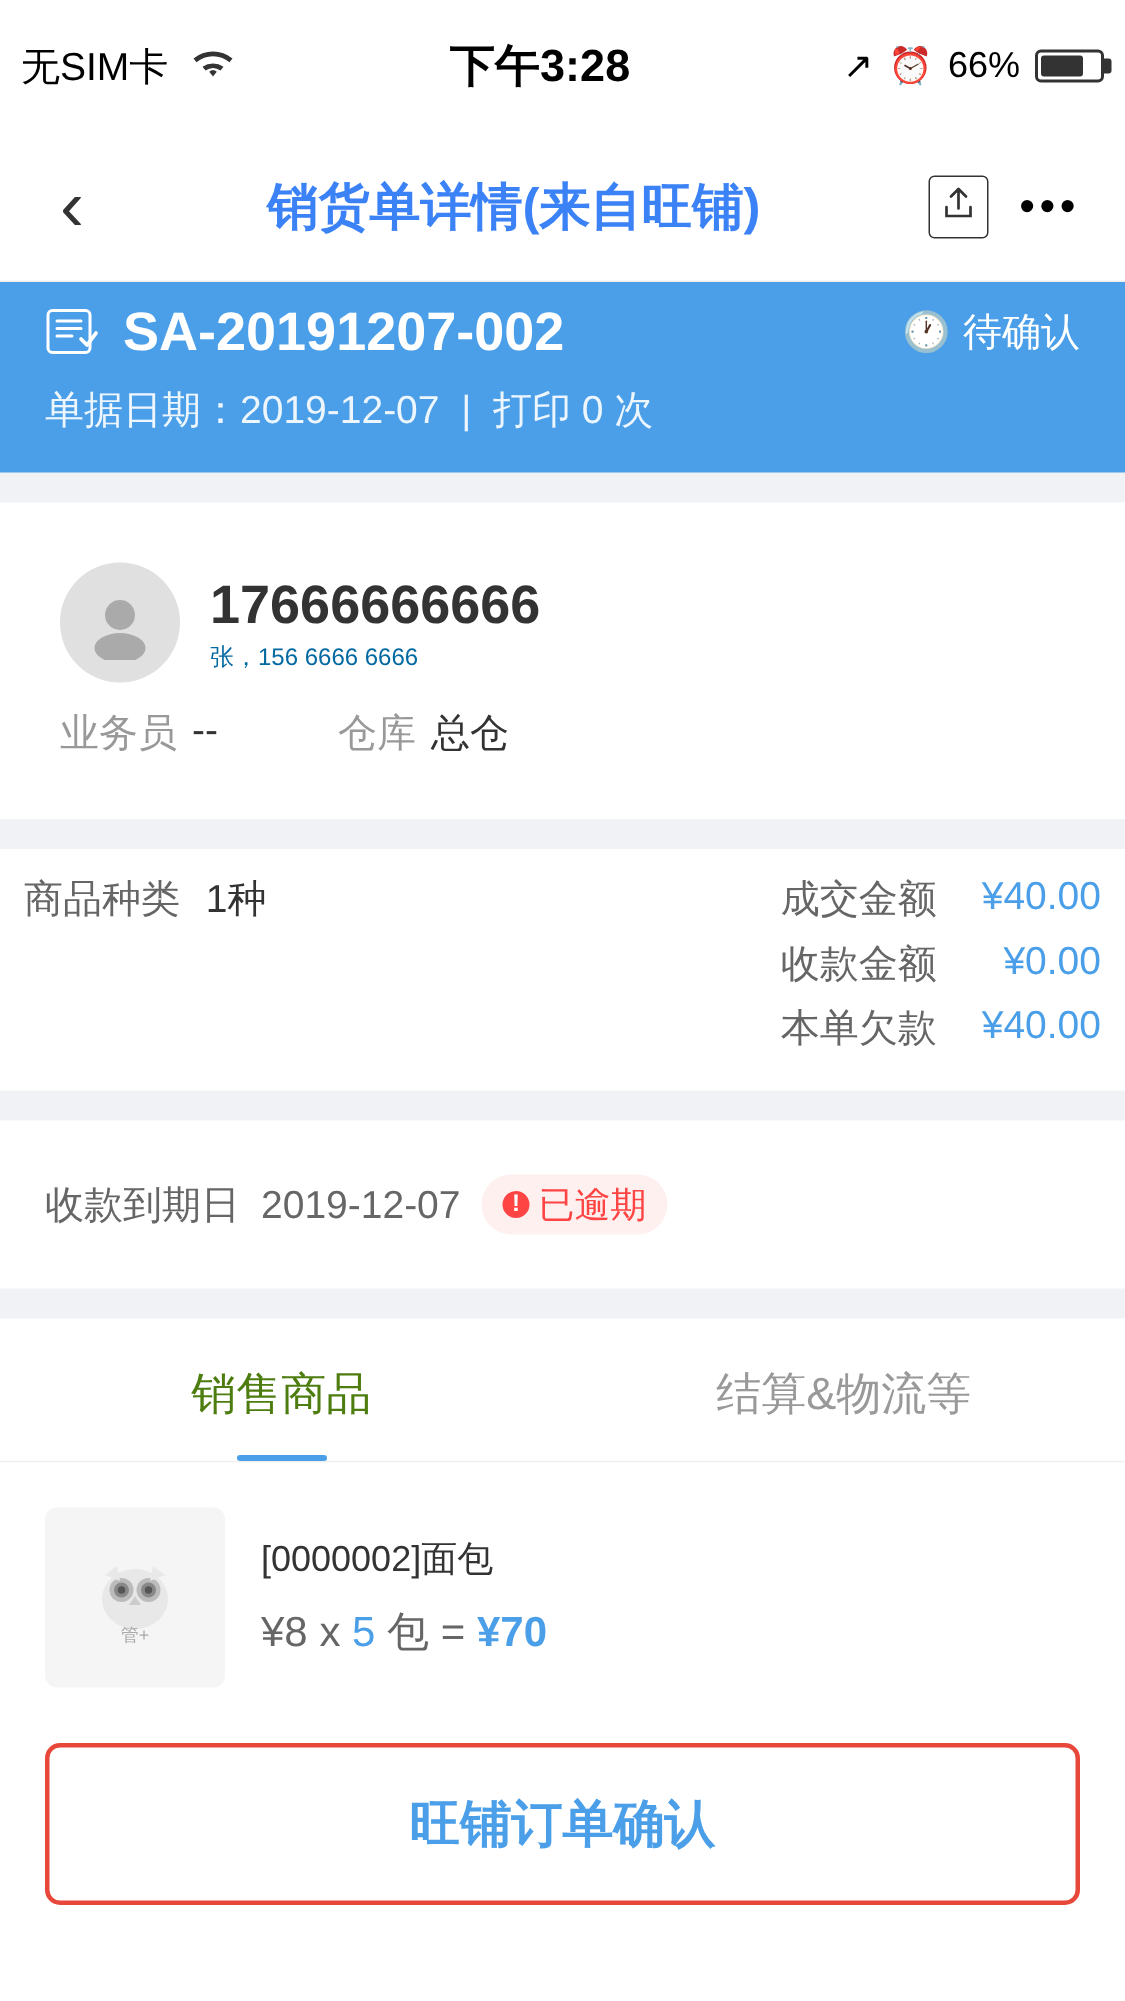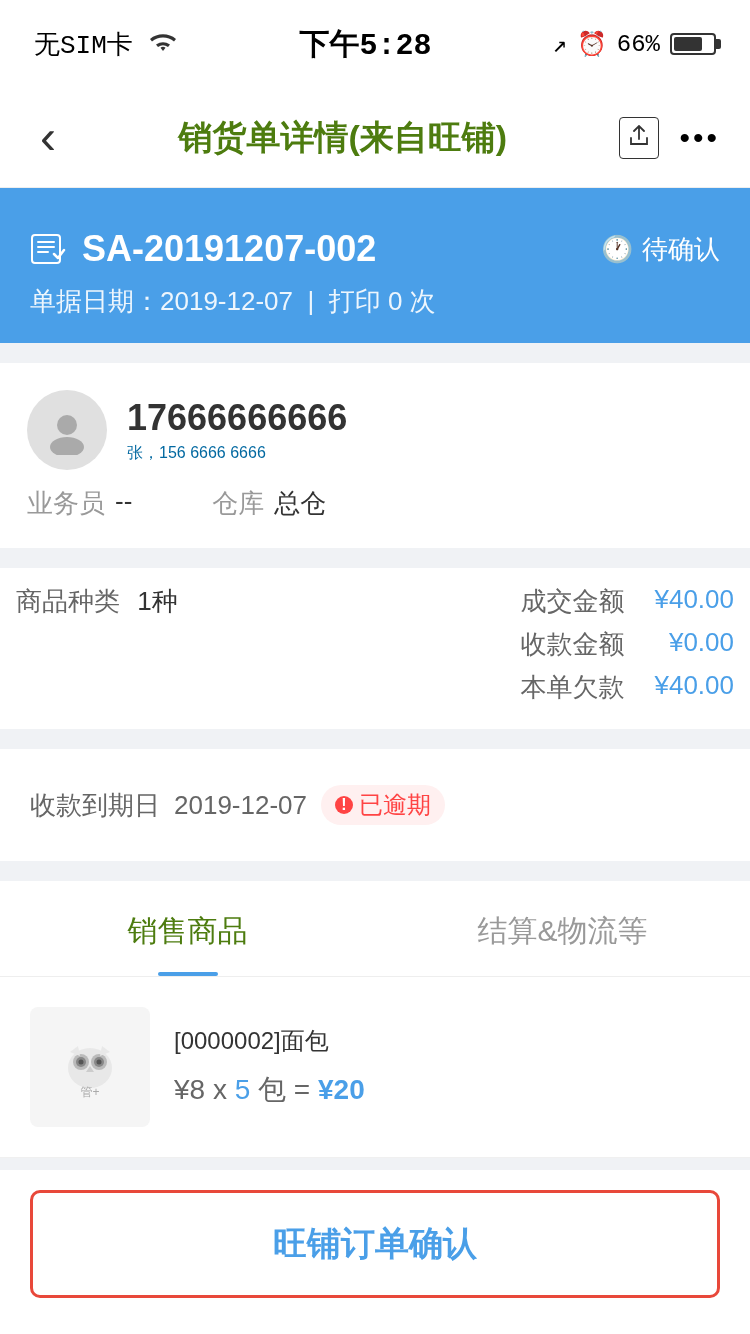--- a/index.html
+++ b/index.html
@@ -14,24 +14,23 @@
     }
 
     
     .status-bar {
       width: 750px;
       height: 88px;
       background: #fff;
       display: flex;
       align-items: center;
       justify-content: space-between;
-      padding: 0 34px;
+      padding: 0 14px;
       font-size: 26px;
       font-weight: 500;
-      font-family: Liberation Mono, monospace;
     }
     .status-left { display: flex; align-items: center; gap: 14px; }
     .status-center { font-size: 30px; font-weight: 600; }
     .status-right { display: flex; align-items: center; gap: 10px; font-size: 24px; }
     .battery-icon {
       display: inline-flex; align-items: center;
     }
     .battery-body {
       width: 46px; height: 22px; border: 2px solid #333; border-radius: 4px;
       position: relative; display: inline-block;
@@ -60,28 +59,28 @@
     }
     .nav-back {
       font-size: 36px;
       color: #333;
       cursor: pointer;
       padding: 10px;
     }
     .nav-title {
       font-size: 34px;
       font-weight: 600;
-      color: #4d7c0f;
+      color: #3b82f6;
     }
     .nav-actions { display: flex; align-items: center; gap: 20px; }
 
     
     .order-header-card {
       background: #4a9fe8;
-      padding: 40px 30px 24px;
+      padding: 12px 30px 24px;
       margin-bottom: 0;
     }
     .order-header-top {
       display: flex;
       justify-content: space-between;
       align-items: center;
       margin-bottom: 14px;
     }
     .order-id {
       display: flex;
@@ -99,21 +98,21 @@
       font-size: 26px;
     }
     .order-meta {
       font-size: 26px;
       color: rgba(255,255,255,0.9);
     }
 
     
     .customer-card {
       background: #fff;
-      padding: 27px;
+      padding: 40px;
       margin-top: 20px;
     }
     .customer-header {
       display: flex;
       align-items: center;
       gap: 20px;
       margin-bottom: 16px;
     }
     .avatar {
       width: 80px; height: 80px;
@@ -276,21 +275,21 @@
       background: #f0f2f5;
       height: 300px;
     }
 
     
     .bottom-bar {
       position: fixed;
       bottom: 0;
       width: 750px;
       background: #fff;
-      padding: 20px 30px 36px;
+      padding: 20px 30px 64px;
     }
     .confirm-button {
       width: 100%;
       padding: 28px;
       background: #fff;
       border: 3px solid #e8483a;
       border-radius: 10px;
       font-size: 34px;
       font-weight: 600;
       color: #4a9fe8;
@@ -306,21 +305,21 @@
 
 <div class="status-bar">
   <div class="status-left">
     <span>无SIM卡</span>
     <svg width="32" height="22" viewBox="0 0 32 22" fill="none">
       <path d="M16 18l2.5-3.2a3.8 3.8 0 00-5 0L16 18z" fill="#333"></path>
       <path d="M9 11.5l2 2.5a9 9 0 0110 0l2-2.5a12.5 12.5 0 00-14 0z" fill="#333"></path>
       <path d="M3 6l2 2.5a17 17 0 0122 0l2-2.5a20.5 20.5 0 00-26 0z" fill="#333"></path>
     </svg>
   </div>
-  <div class="status-center">下午5:28</div>
+  <div class="status-center">下午3:28</div>
   <div class="status-right">
     <span>↗</span>
     <span>⏰</span>
     <span>66%</span>
     <span class="battery-icon">
       <span class="battery-body">
           <span class="battery-fill"></span>
         </span>
     </span>
   </div>
@@ -448,21 +447,21 @@
       <div class="product-info">
         <div class="product-name">
           <span>[0000002]</span><span>面包</span>
         </div>
         <div class="product-price-line">
           <span>¥8</span>
           <span> x </span>
           <span class="price-qty">5</span>
           <span>包</span>
           <span> = </span>
-          <span class="price-total">¥20</span>
+          <span class="price-total">¥70</span>
         </div>
       </div>
     </div>
   </div>
 </div>
 
 <div class="empty-space"></div>
 
 <div class="bottom-bar">
   <button class="confirm-button">旺铺订单确认</button>

